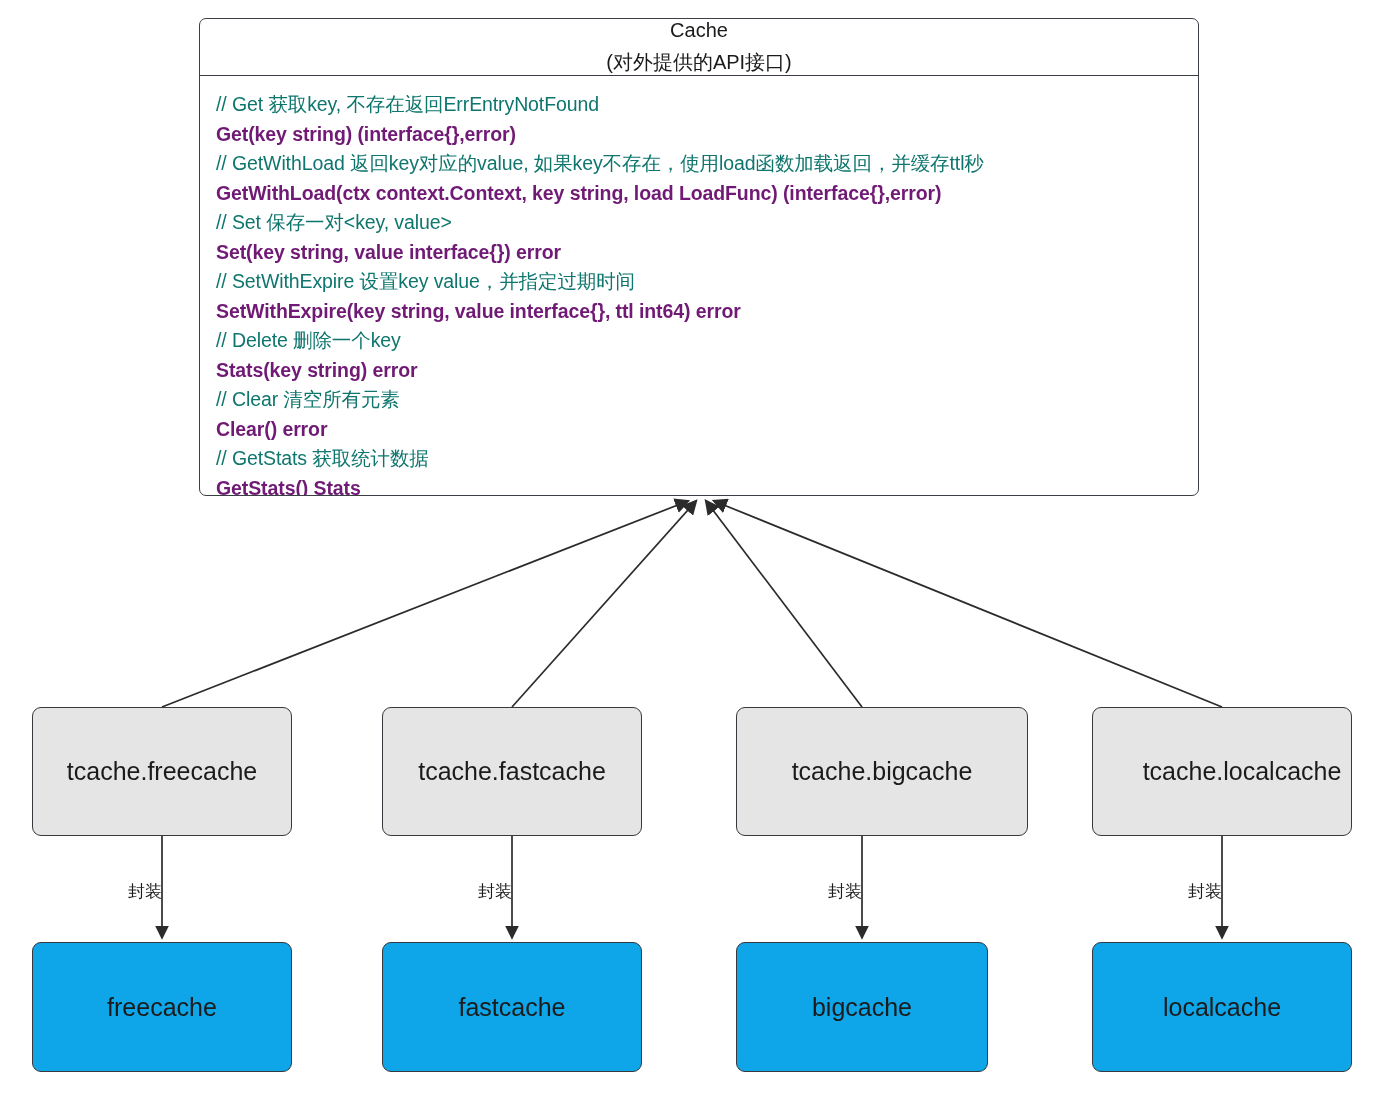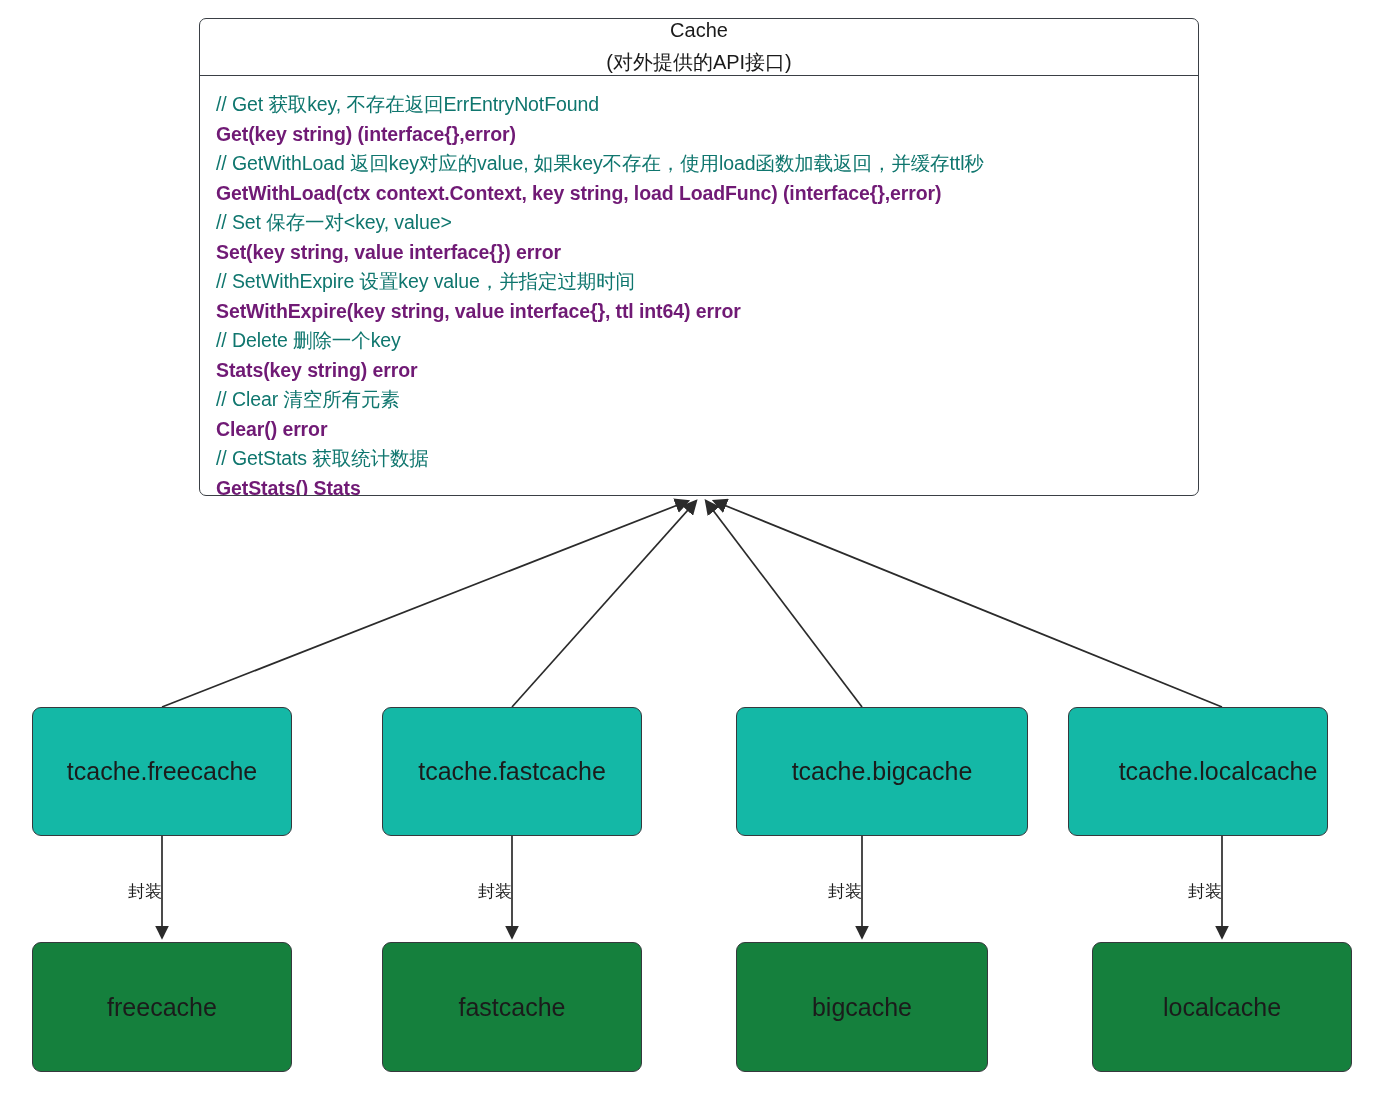--- a/index.html
+++ b/index.html
@@ -69,22 +69,22 @@
   .node {
     position: absolute;
     border: 1.7px solid #36393d;
     border-radius: 9px;
     display: flex;
     align-items: center;
     justify-content: center;
     font-size: 25px;
     color: #1b1b1b;
   }
-  .node.gray  { background: #14b8a6; }
-  .node.white { background: #15803d; }
+  .node.gray  { background: #e5e5e5; }
+  .node.white { background: #0ea5e9; }
 
   
   .edge-label {
     position: absolute;
     font-size: 17px;
     color: #1b1b1b;
     white-space: nowrap;
     text-align: center;
   }
 </style>
@@ -144,21 +144,21 @@
       <div class="m-line m-sig">Clear() error</div>
 
       <div class="m-line m-comment">// GetStats 获取统计数据</div>
       <div class="m-line m-sig">GetStats() Stats</div>
     </div>
   </div>
 
   <div class="node gray" style="left:32px;  top:707px; width:260px; height:129px;">tcache.freecache</div>
   <div class="node gray" style="left:382px; top:707px; width:260px; height:129px;">tcache.fastcache</div>
   <div class="node gray" style="left:736px; top:707px; width:292px; height:129px;">tcache.bigcache</div>
-  <div class="node gray" style="left:1068px;top:707px; width:260px; height:129px;padding-left:40px;">tcache.localcache</div>
+  <div class="node gray" style="left:1092px;top:707px; width:260px; height:129px;padding-left:40px;">tcache.localcache</div>
 
   <div class="node white" style="left:32px;  top:942px; width:260px; height:130px;">freecache</div>
   <div class="node white" style="left:382px; top:942px; width:260px; height:130px;">fastcache</div>
   <div class="node white" style="left:736px; top:942px; width:252px; height:130px;text-align:right;">bigcache</div>
   <div class="node white" style="left:1092px;top:942px; width:260px; height:130px;">localcache</div>
 
   <div class="edge-label" style="left:126px;  top:880px; width:38px;">封装</div>
   <div class="edge-label" style="left:476px;  top:880px; width:38px;">封装</div>
   <div class="edge-label" style="left:826px;  top:880px; width:38px;">封装</div>
   <div class="edge-label" style="left:1186px; top:880px; width:38px;">封装</div>

